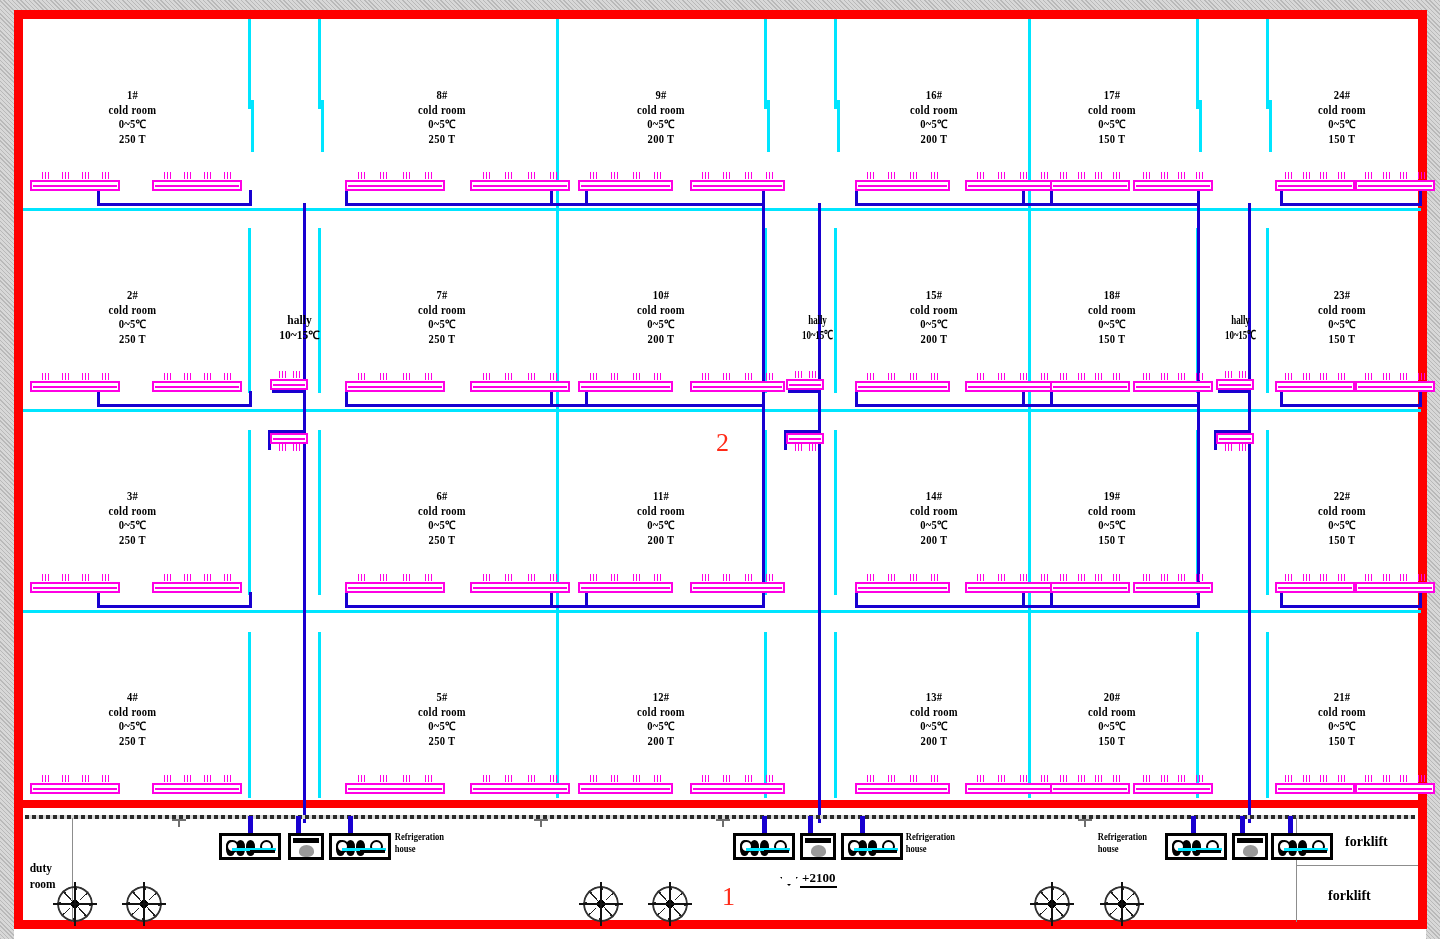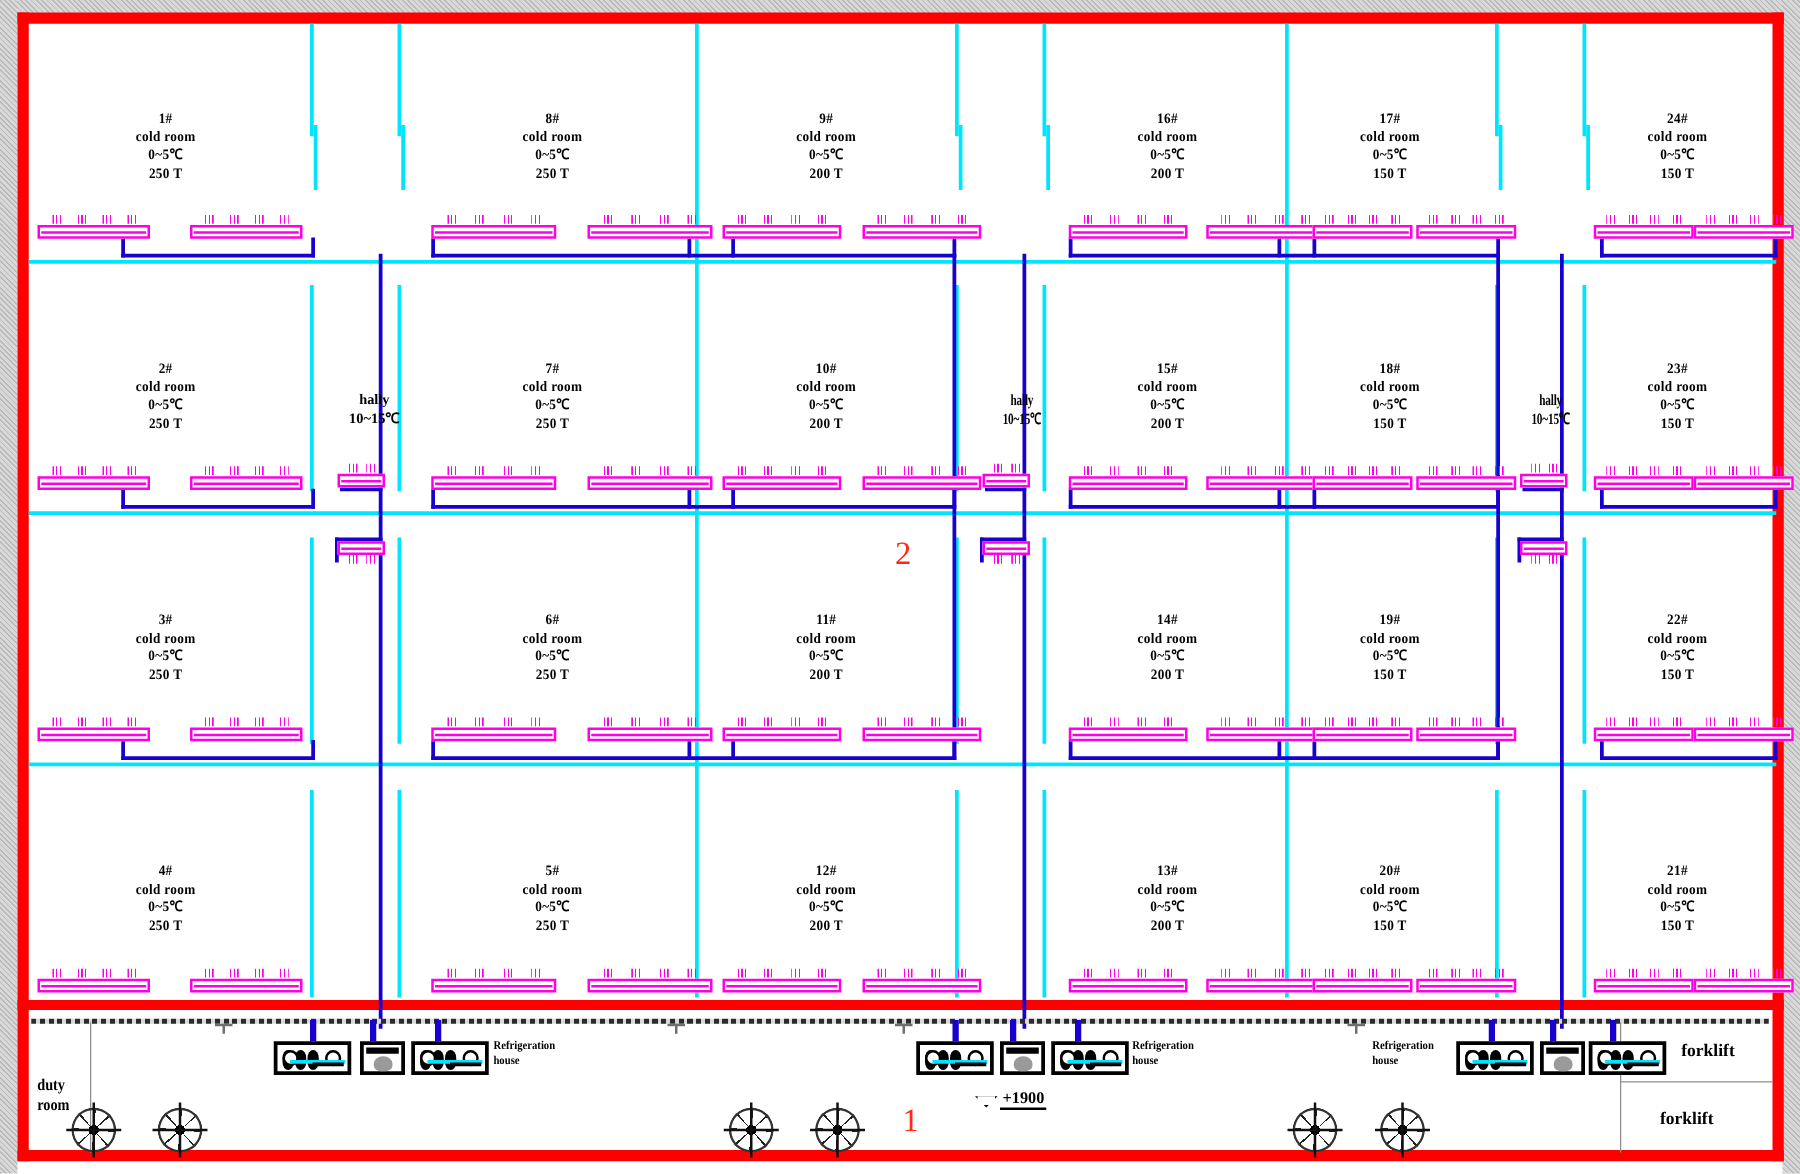--- a/index.html
+++ b/index.html
@@ -905,19 +905,19 @@
 house</div>
   <div class="eqlabel" style="left:903px;top:831px;">Refrigeration
 house</div>
   <div class="eqlabel" style="left:1095px;top:831px;">Refrigeration
 house</div>
   <div class="plainlabel" style="left:1345px;top:832px;">forklift</div>
   <div class="plainlabel" style="left:1328px;top:886px;">forklift</div>
 
   <div class="elev" style="left:800px;top:870px;">
     <div class="tri"></div>
-    <span>+1900</span>
+    <span>+2100</span>
   </div>
 
   <div class="marker" style="left:716px;top:428px;">2</div>
   <div class="marker" style="left:722px;top:882px;">1</div>
 
 </div>
 
 </body></html>

